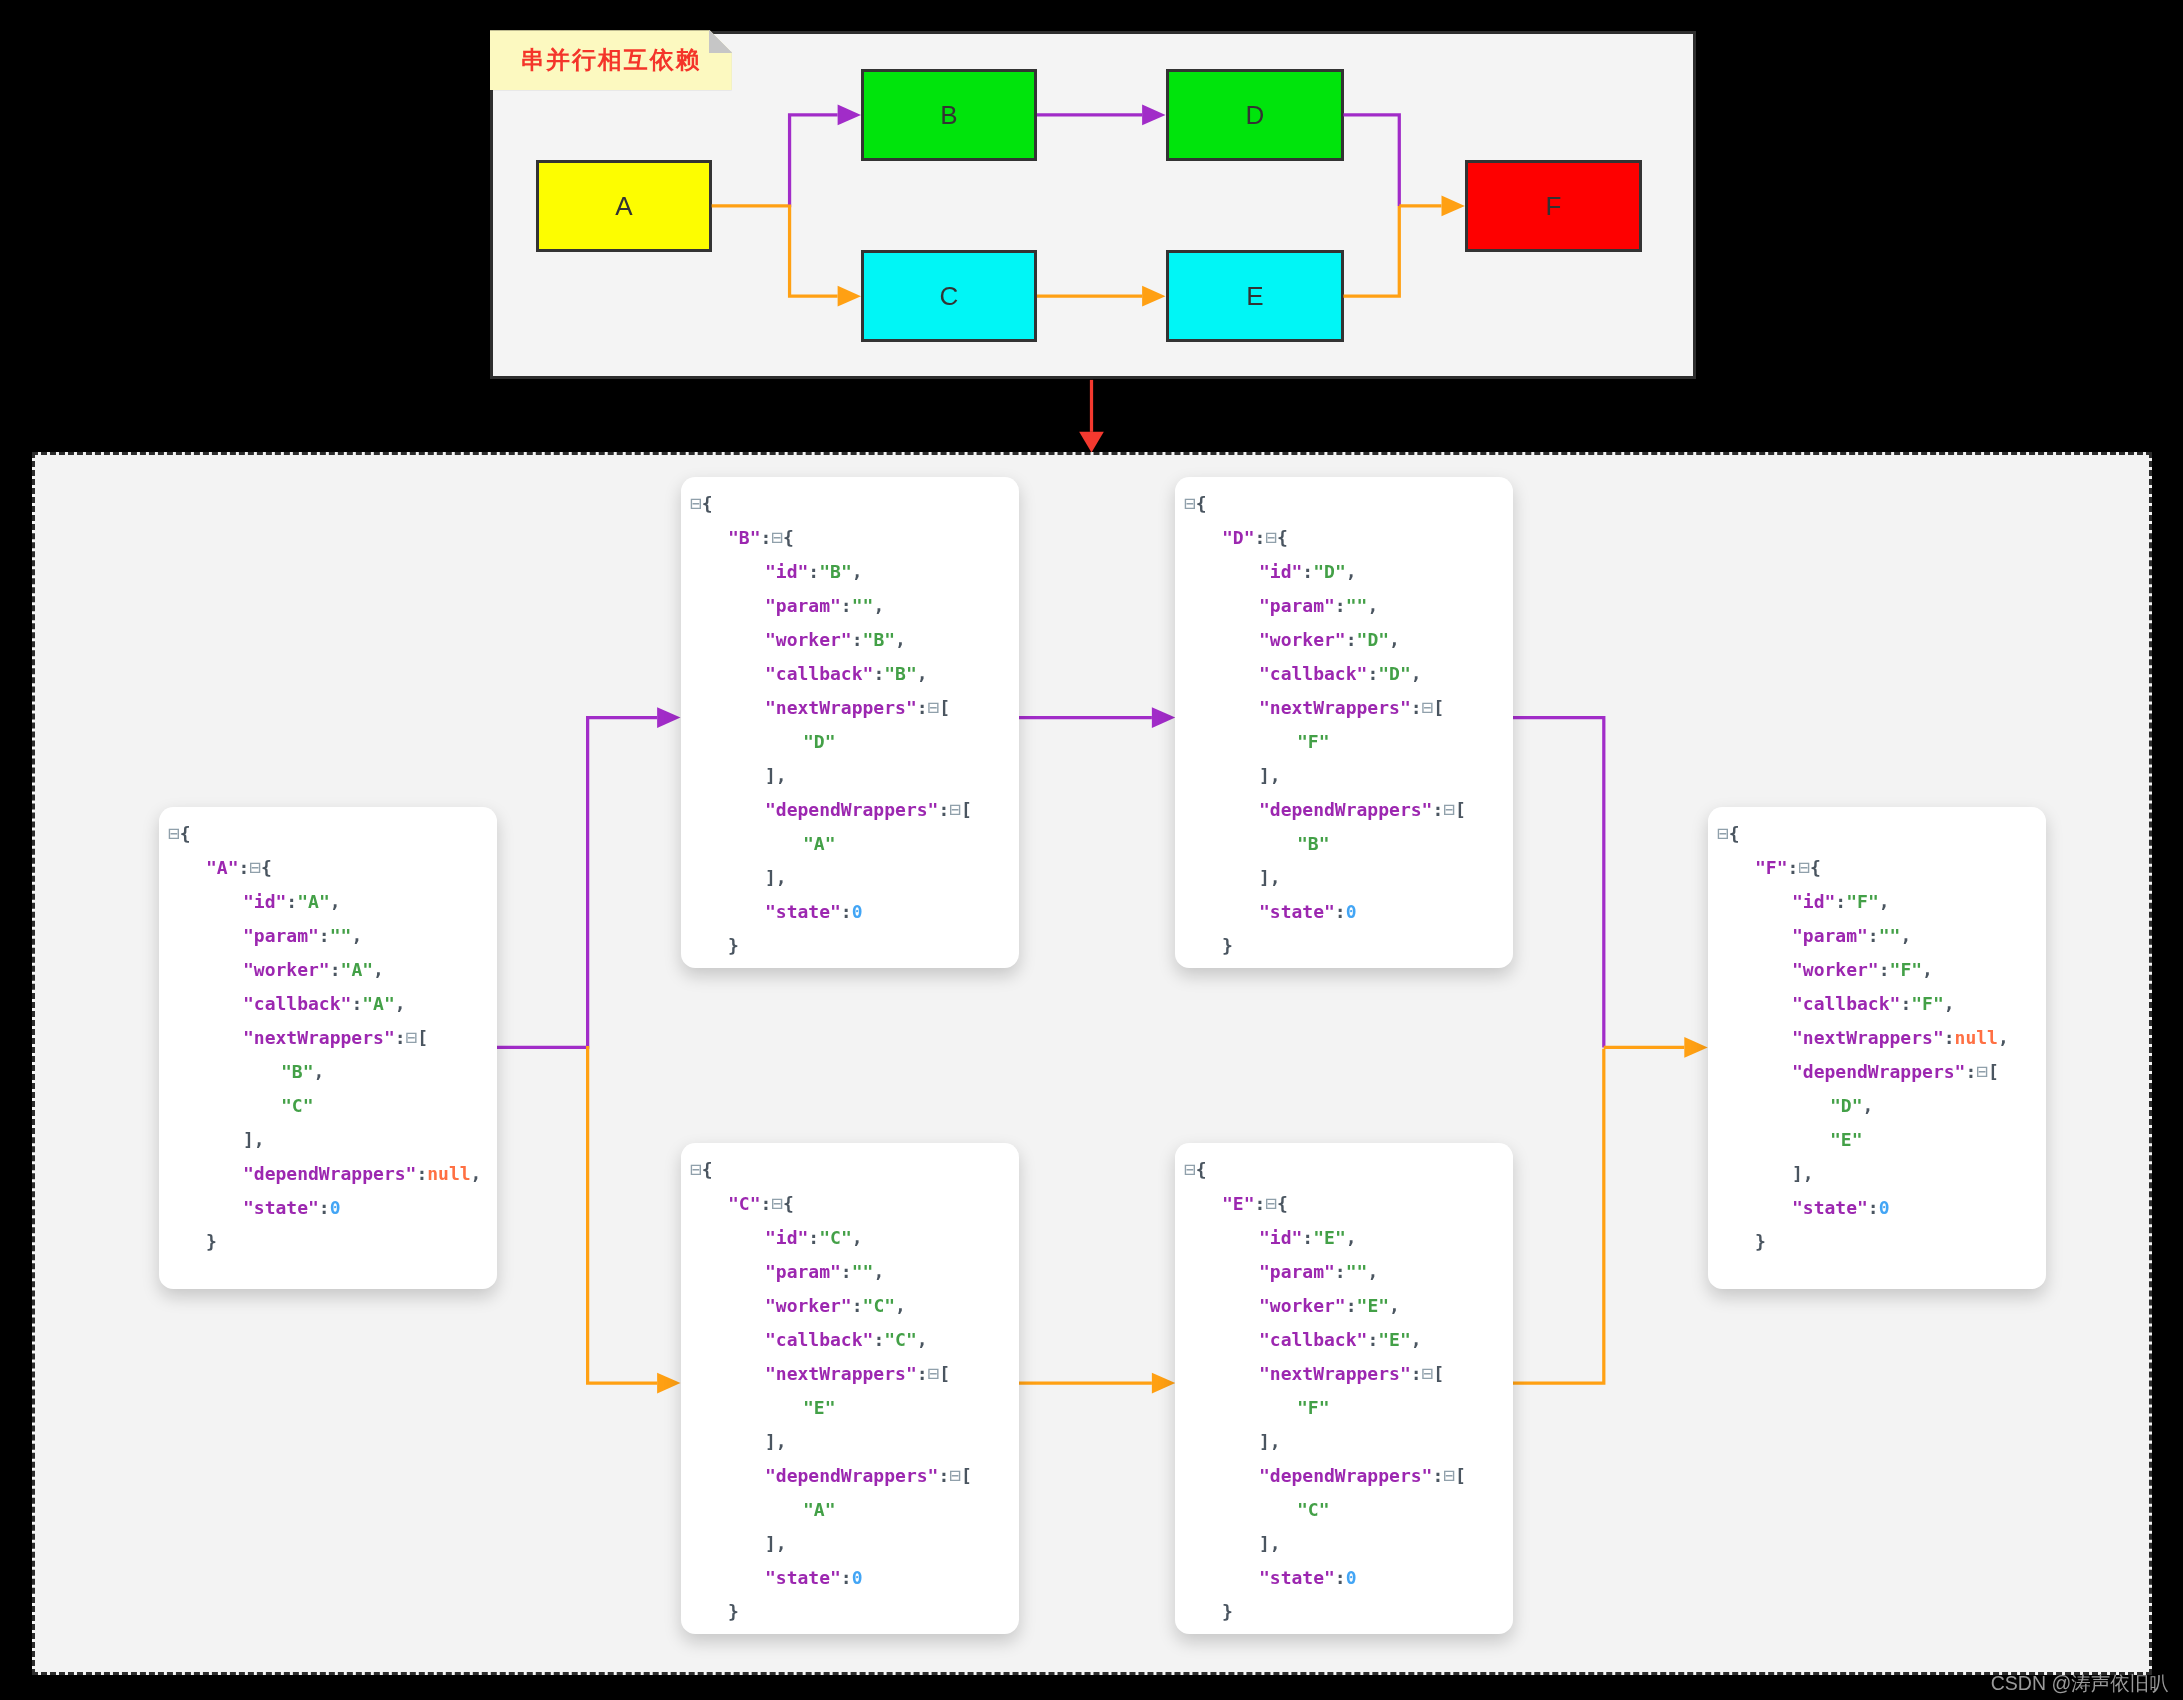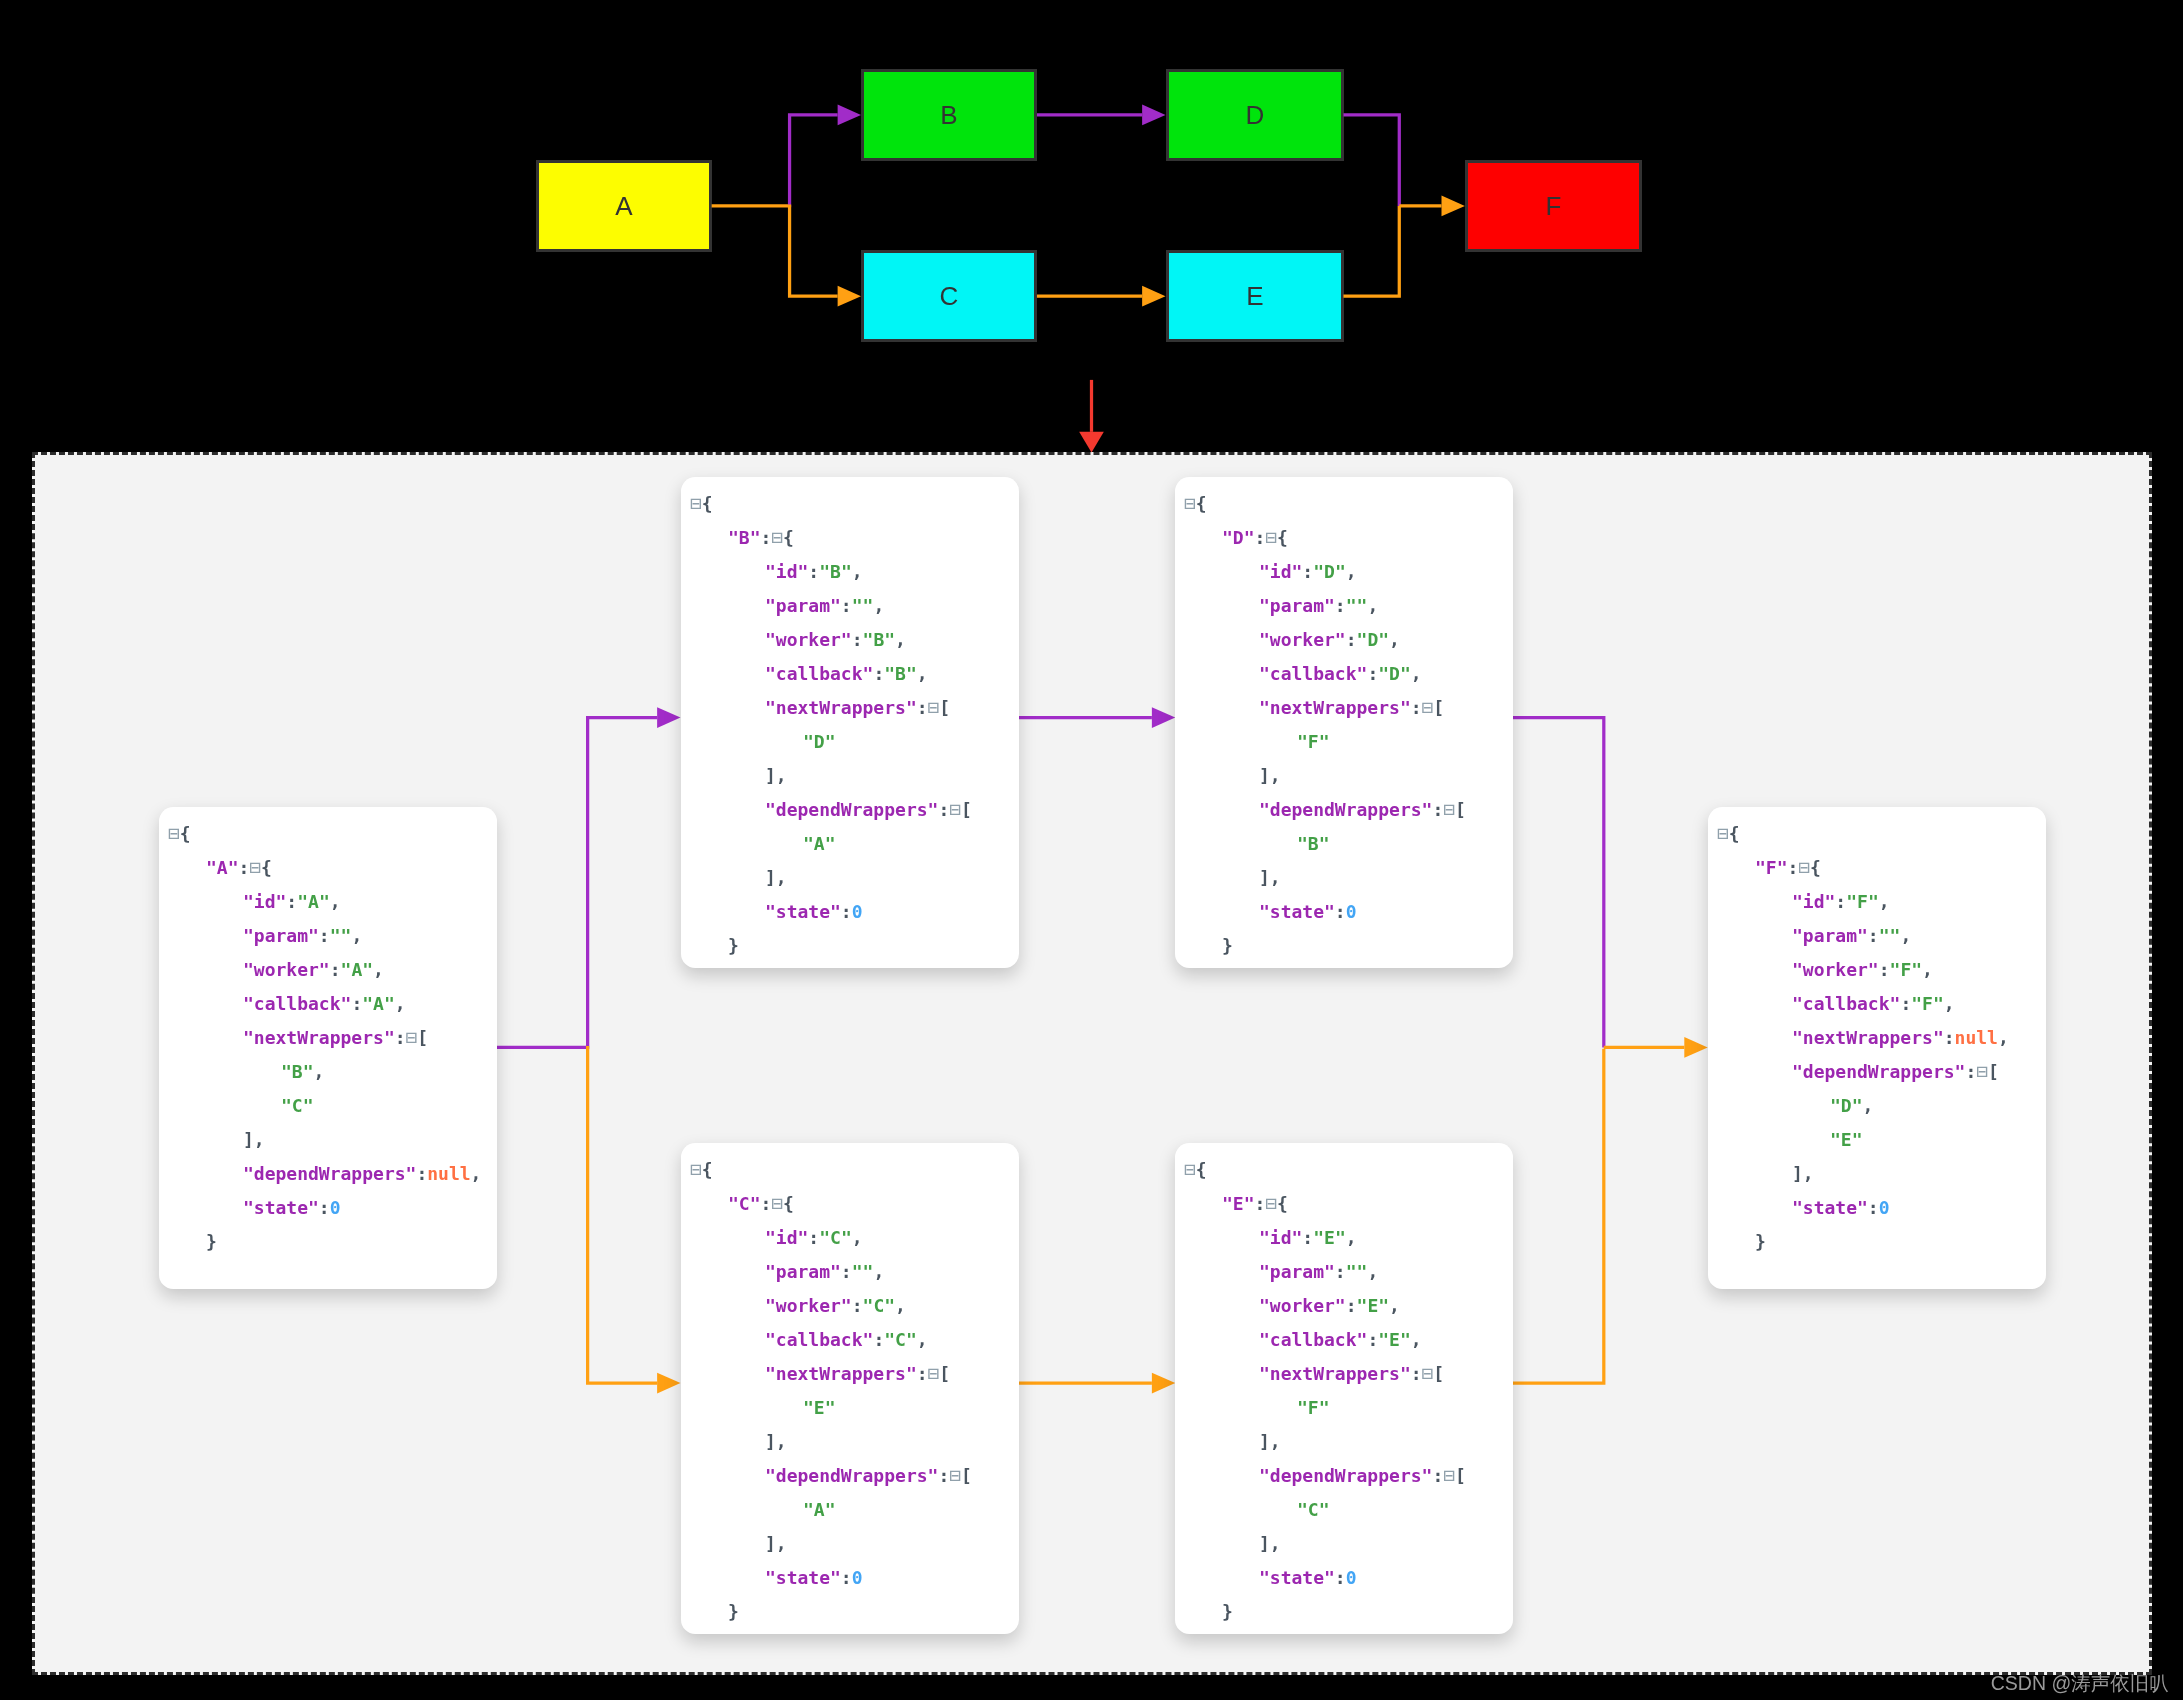--- a/index.html
+++ b/index.html
@@ -39,20 +39,26 @@
   .tok-i{font-weight:normal;font-size:19.5px;}
 
   
   .watermark{position:absolute;right:14.3px;bottom:2.6px;color:#9a9a9a;font-size:19.5px;}
 </style>
 </head>
 <body>
 
 <div id="stage">
 
+  <div class="top-panel">
+    <div class="note">
+      <span class="note-fold"></span>
+      <span class="note-text">串并行相互依赖</span>
+    </div>
+  </div>
 
   <div class="bottom-panel"></div>
 
   <div id="nodes">
       <div class="node" style="left: 536px; top: 160px; width: 176px; height: 92px; background: rgb(253, 253, 0); position: absolute;">
         <span class="node-label">A</span>
       </div>
       <div class="node" style="left: 861px; top: 69px; width: 176px; height: 92px; background: rgb(0, 228, 12); position: absolute;">
         <span class="node-label">B</span>
       </div>

